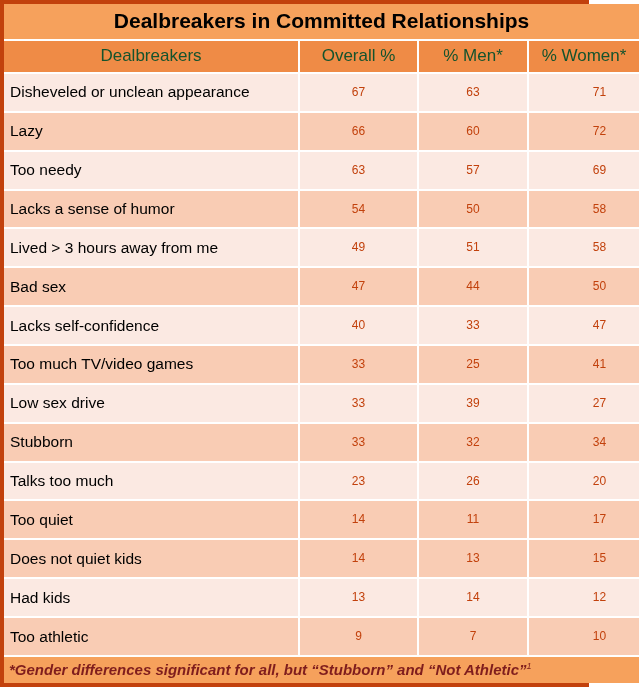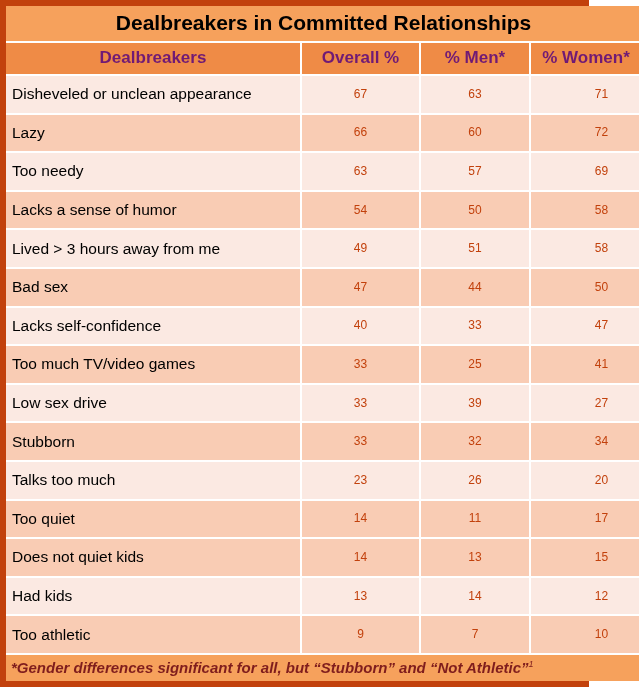--- a/index.html
+++ b/index.html
@@ -11,44 +11,44 @@
     width: 639px;
     height: 687px;
     font-family: "Liberation Sans", sans-serif;
     overflow: hidden;
   }
   #page {
     position: relative;
     width: 589px;
     height: 687px;
     box-sizing: border-box;
-    border: 6px solid #c2410c;
+    border: 4px solid #c2410c;
     background: #ffffff;
   }
   table.data-table {
     width: 100%;
     height: 100%;
     border-collapse: collapse;
     table-layout: fixed;
   }
   .title-cell {
     background: #f6a15c;
     color: #000000;
     font-size: 21px;
     font-weight: bold;
     text-align: center;
     padding: 5px 0 6px 0;
     border-bottom: 2px solid #ffffff;
     letter-spacing: 0px;
   }
   .header-row th {
     background: #ef8b46;
-    color: #701a75;
+    color: #14532d;
     font-size: 17px;
-    font-weight: bold;
+    font-weight: normal;
     text-align: center;
     padding: 5px 0 6px 0;
     border-right: 2px solid #ffffff;
     border-bottom: 2px solid #ffffff;
   }
   .header-row th:last-child { border-right: none; }
   .header-row th.label-col { text-align: center; }
 
   td.label-cell {
     font-size: 15.5px;

